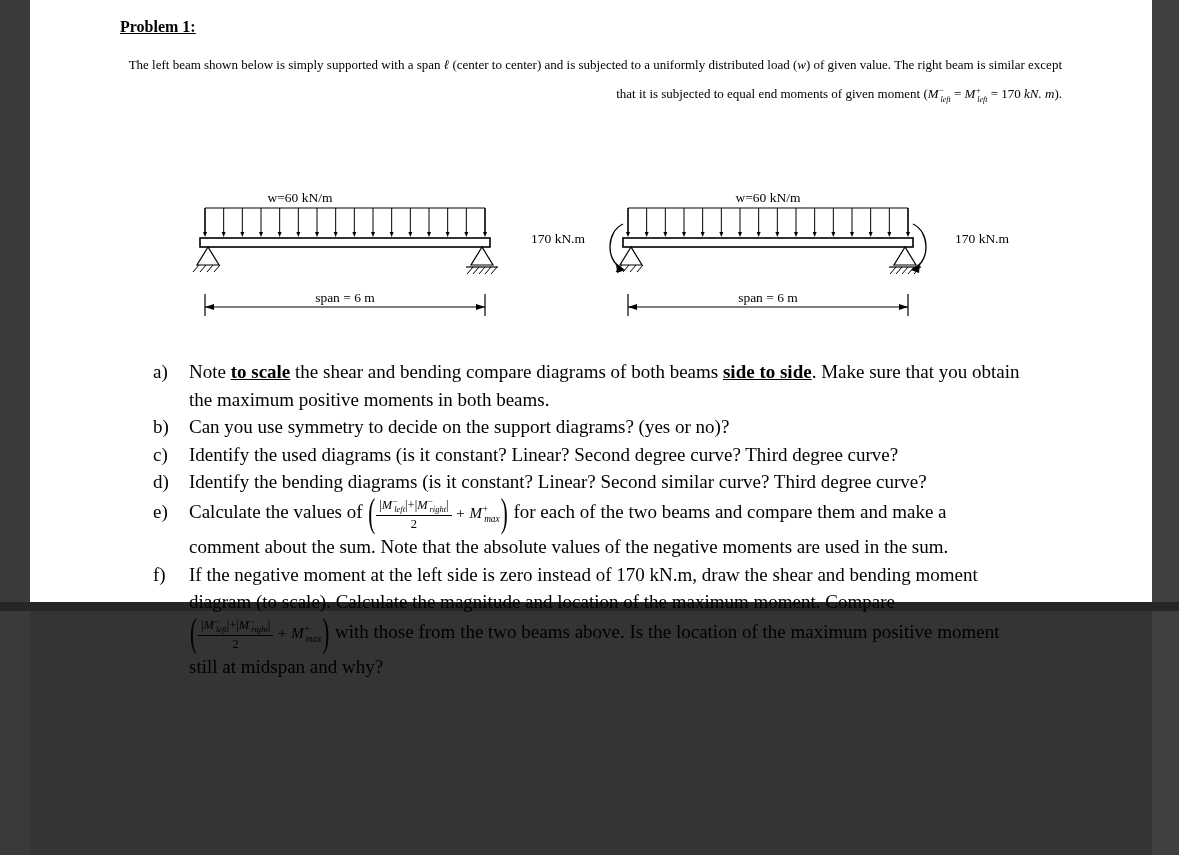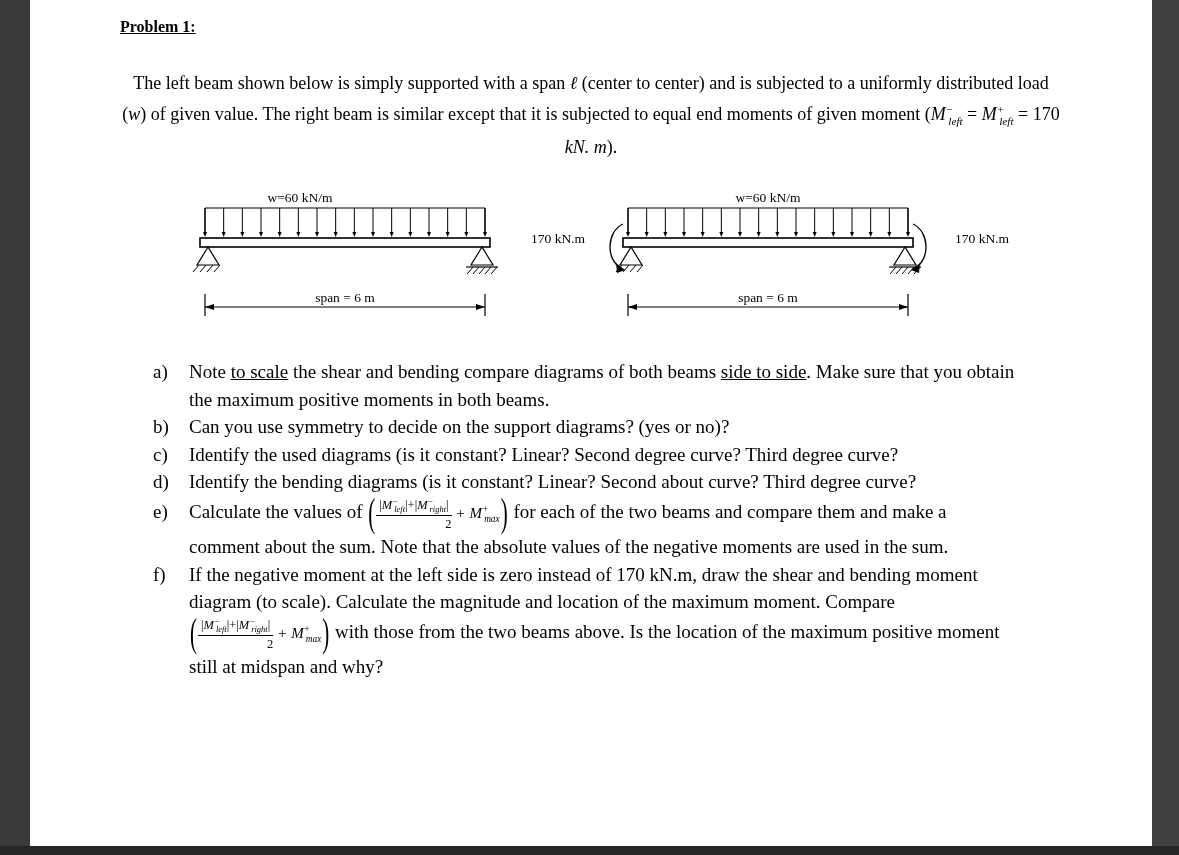--- a/index.html
+++ b/index.html
@@ -1,49 +1,49 @@
 <!DOCTYPE html>
 <html><head>
 <meta charset="utf-8">
 <style>
   * { margin:0; padding:0; box-sizing:border-box; }
   html,body { width:1179px; height:855px; overflow:hidden; }
   body { background:#343434; font-family:"Liberation Serif","DejaVu Serif",serif; color:#000; }
-  .screen { position:relative; width:1179px; height:855px; background:#0f766e; }
+  .screen { position:relative; width:1179px; height:611px; background:#0f766e; }
   .border-strip { position:absolute; background:#3a3a3a; }
   .border-left { left:0; top:0; width:30px; height:855px; }
   .border-right { right:0; top:0; width:27px; height:855px; background:#404040; }
   .border-bottom { left:0; bottom:0; width:1179px; height:9px; background:#262626; }
   .paper { position:absolute; left:30px; top:0; right:27px; bottom:9px; background:#ffffff; }
 
   .title { position:absolute; left:90px; top:18px; font-size:16px; font-weight:700; text-decoration:underline; }
-  .intro { position:absolute; left:90px; top:70px; width:942px; font-size:18px; line-height:26px; text-align:center; }
+  .intro { position:absolute; left:90px; top:52px; width:942px; font-size:13px; line-height:26px; text-align:right; }
   .mit { font-style:italic; }
   .math sup, .math sub, .formula sup, .formula sub { font-style:italic; font-size:62%; }
   sup { vertical-align:super; }
   sub { vertical-align:sub; }
   .tuck { margin-left:-0.45em; }
   .beam-svg { position:absolute; }
   .ln { stroke:#000; stroke-width:1.2; fill:none; }
   .lnthin { stroke:#000; stroke-width:1; fill:none; }
   .beam { fill:#fff; stroke:#000; stroke-width:1.6; }
   .support { fill:#fff; stroke:#000; stroke-width:1.2; }
   .fillb { fill:#000; stroke:none; }
   .arc { stroke:#000; stroke-width:1.3; fill:none; }
   .dlabel { font:13.5px "Liberation Serif","DejaVu Serif",serif; fill:#000; }
 
   .qlist { position:absolute; left:123px; top:358px; width:905px; font-size:19px; line-height:27.5px; }
   .qitem { display:flex; align-items:baseline; }
   .qletter { flex:none; width:36px; }
   .qtext { width:832px; }
-  .bu { font-weight:400; text-decoration:underline; }
+  .bu { font-weight:700; text-decoration:underline; }
 
   .formula { font-size:15px; white-space:nowrap; }
   .bigparen { display:inline-block; transform:scaleY(1.9); font-size:21px; font-weight:400; vertical-align:middle; padding:0 1px; }
-  .frac { display:inline-block; vertical-align:middle; text-align:right; font-size:12.5px; line-height:1.2; }
+  .frac { display:inline-block; vertical-align:middle; text-align:center; font-size:12.5px; line-height:1.2; }
   .frac .num { display:block; border-bottom:1px solid #000; padding:0 3px 1px 3px; }
   .frac .den { display:block; padding-top:1px; }
   .frac sup, .frac sub { font-size:8.5px; }
   .fop { padding:0 1px; }
 </style>
 </head>
 <body>
 
 <div class="screen">
   <div class="border-strip border-left"></div>
@@ -202,21 +202,21 @@
         <div class="qtext"><span>Can you use symmetry to decide on the support diagrams? (yes or no)?</span></div>
       </div>
 
       <div class="qitem">
         <span class="qletter">c)</span>
         <div class="qtext"><span>Identify the used diagrams (is it constant? Linear? Second degree curve? Third degree curve?</span></div>
       </div>
 
       <div class="qitem">
         <span class="qletter">d)</span>
-        <div class="qtext"><span>Identify the bending diagrams (is it constant? Linear? Second about curve? Third degree curve?</span></div>
+        <div class="qtext"><span>Identify the bending diagrams (is it constant? Linear? Second similar curve? Third degree curve?</span></div>
       </div>
 
       <div class="qitem">
         <span class="qletter">e)</span>
         <div class="qtext"><span>Calculate the values of </span><span class="formula"><span class="bigparen">(</span><span class="frac"><span class="num"><span>|</span><span class="mit">M</span><sup>−</sup><sub class="tuck">left</sub><span>|</span><span>+</span><span>|</span><span class="mit">M</span><sup>−</sup><sub class="tuck">right</sub><span>|</span></span><span class="den">2</span></span><span class="fop"> + </span><span class="mit">M</span><sup>+</sup><sub class="tuck">max</sub><span class="bigparen">)</span></span><span> for each of the two beams and compare them and make a comment about the sum.  Note that the absolute values of the negative moments are used in the sum.</span></div>
       </div>
 
       <div class="qitem">
         <span class="qletter">f)</span>
         <div class="qtext"><span>If the negative moment at the left side is zero instead of 170 kN.m, draw the shear and bending moment diagram (to scale). Calculate the magnitude and location of the maximum moment. Compare </span><span class="formula"><span class="bigparen">(</span><span class="frac"><span class="num"><span>|</span><span class="mit">M</span><sup>−</sup><sub class="tuck">left</sub><span>|</span><span>+</span><span>|</span><span class="mit">M</span><sup>−</sup><sub class="tuck">right</sub><span>|</span></span><span class="den">2</span></span><span class="fop"> + </span><span class="mit">M</span><sup>+</sup><sub class="tuck">max</sub><span class="bigparen">)</span></span><span> with those from the two beams above. Is the location of the maximum positive moment still at midspan and why?</span></div>

